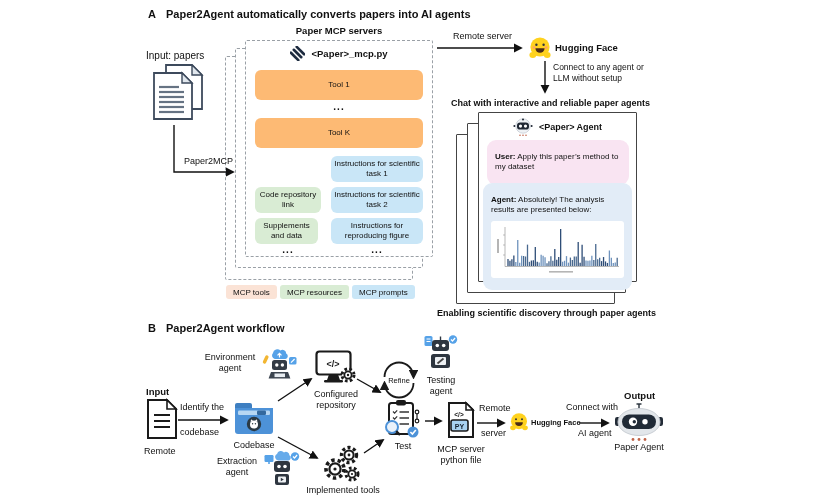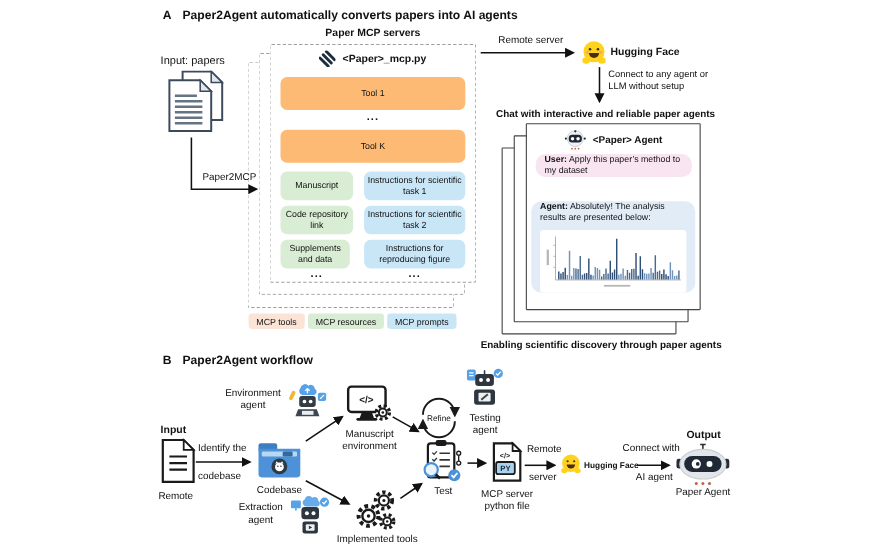--- a/index.html
+++ b/index.html
@@ -11,21 +11,21 @@
   .lbl{position:absolute;font-size:9px;line-height:1.25}
   .c{text-align:center}
   .dashedbox{position:absolute;border:1.2px dashed #9aa0a6;background:#fff;border-radius:2px}
   .fbox{position:absolute;border-radius:6px;display:flex;align-items:center;justify-content:center;text-align:center;font-size:8px;line-height:1.2;padding:2px}
   .tool{background:#fdba74}
   .res{background:#d9ecd4}
   .prom{background:#c9e6f7}
   .dots{position:absolute;font-size:10px;font-weight:bold;letter-spacing:1px;text-align:center}
   .chip{position:absolute;font-size:8px;padding:2.5px 7px;border-radius:3px;white-space:nowrap}
   .page{position:absolute;background:#fff;border:1.3px solid #444;border-radius:1px}
-  .bubble{position:absolute;font-size:8px;line-height:1.3;border-radius:9px;padding:0 8px}
+  .bubble{position:absolute;font-size:8px;line-height:1.3;border-radius:9px;padding:12px 8px}
   .ub{background:#f9e4f2}
   .ab{background:#e2ecf7}
   .chart{background:#fff;border-radius:3px;margin-top:5px}
   .hrow{position:absolute;display:flex;align-items:center;justify-content:center;gap:6px}
   svg text{font-family:"Liberation Sans","DejaVu Sans",sans-serif}
 </style>
 </head>
 <body>
 
 <div id="canvas">
@@ -49,21 +49,20 @@
         <rect x="1" y="11" width="14" height="2.8" rx="1.4"></rect>
       </g>
     </svg>
     <span class="b" style="font-size:9.5px">&lt;Paper&gt;_mcp.py</span>
   </div>
 
   <div class="fbox tool" style="left:255px;top:70px;width:168px;height:30px">Tool 1</div>
   <div class="dots" style="left:255px;top:101px;width:168px">...</div>
   <div class="fbox tool" style="left:255px;top:118px;width:168px;height:30px">Tool K</div>
 
-  <div class="fbox res" style="left:255px;top:156px;width:66px;height:26px">Manuscript</div>
   <div class="fbox res" style="left:255px;top:187px;width:66px;height:26px">Code repository link</div>
   <div class="fbox res" style="left:255px;top:218px;width:63px;height:26px">Supplements and data</div>
   <div class="fbox prom" style="left:331px;top:156px;width:92px;height:26px">Instructions for scientific task 1</div>
   <div class="fbox prom" style="left:331px;top:187px;width:92px;height:26px">Instructions for scientific task 2</div>
   <div class="fbox prom" style="left:331px;top:218px;width:92px;height:26px">Instructions for reproducing figure</div>
   <div class="dots" style="left:255px;top:244px;width:66px">...</div>
   <div class="dots" style="left:331px;top:244px;width:92px">...</div>
 
   <div class="chip" style="left: 226px; top: 285px; background: rgb(251, 227, 214);">MCP tools</div>
   <div class="chip" style="left: 280px; top: 285px; background: rgb(217, 236, 212);">MCP resources</div>
@@ -224,21 +223,21 @@
 
   <svg class="abs" style="left:315px;top:350px" width="42" height="36" viewBox="0 0 42 36">
     <rect x="1.5" y="1.5" width="34" height="23" rx="3" fill="#fff" stroke="#1a1a1a" stroke-width="2.2"></rect>
     <text x="18" y="16.5" font-size="9" font-weight="bold" text-anchor="middle" fill="#1a1a1a">&lt;/&gt;</text>
     <path d="M14,24.5 h9 l2,5.5 h-13 z" fill="#1a1a1a"></path>
     <rect x="9" y="30" width="19" height="2.4" rx="1.2" fill="#1a1a1a"></rect>
     <circle cx="33" cy="25" r="6" fill="#fff" stroke="#1a1a1a" stroke-width="3" stroke-dasharray="2.6,2.2"></circle>
     <circle cx="33" cy="25" r="3.6" fill="#fff" stroke="#1a1a1a" stroke-width="1.8"></circle>
     <circle cx="33" cy="25" r="1.2" fill="#1a1a1a"></circle>
   </svg>
-  <div class="lbl c" style="left:301px;top:389px;width:70px">Manuscript environment</div>
+  <div class="lbl c" style="left:301px;top:389px;width:70px">Configured repository</div>
 
   <svg class="abs" style="left:375px;top:356px" width="48" height="48" viewBox="0 0 48 48">
     <defs>
       <marker id="rah" viewBox="0 0 10 10" refX="7.5" refY="5" markerWidth="5.5" markerHeight="5.5" orient="auto">
         <path d="M0,0 L10,5 L0,10 z" fill="#1a1a1a"></path>
       </marker>
     </defs>
     <path d="M9.5,21 A14.5,14.5 0 0 1 38.5,21" fill="none" stroke="#1a1a1a" stroke-width="1.8" marker-end="url(#rah)"></path>
     <path d="M38.5,27 A14.5,14.5 0 0 1 9.5,27" fill="none" stroke="#1a1a1a" stroke-width="1.8" marker-end="url(#rah)"></path>
     <text x="24" y="26.8" font-size="7.5" text-anchor="middle" fill="#111">Refine</text>

